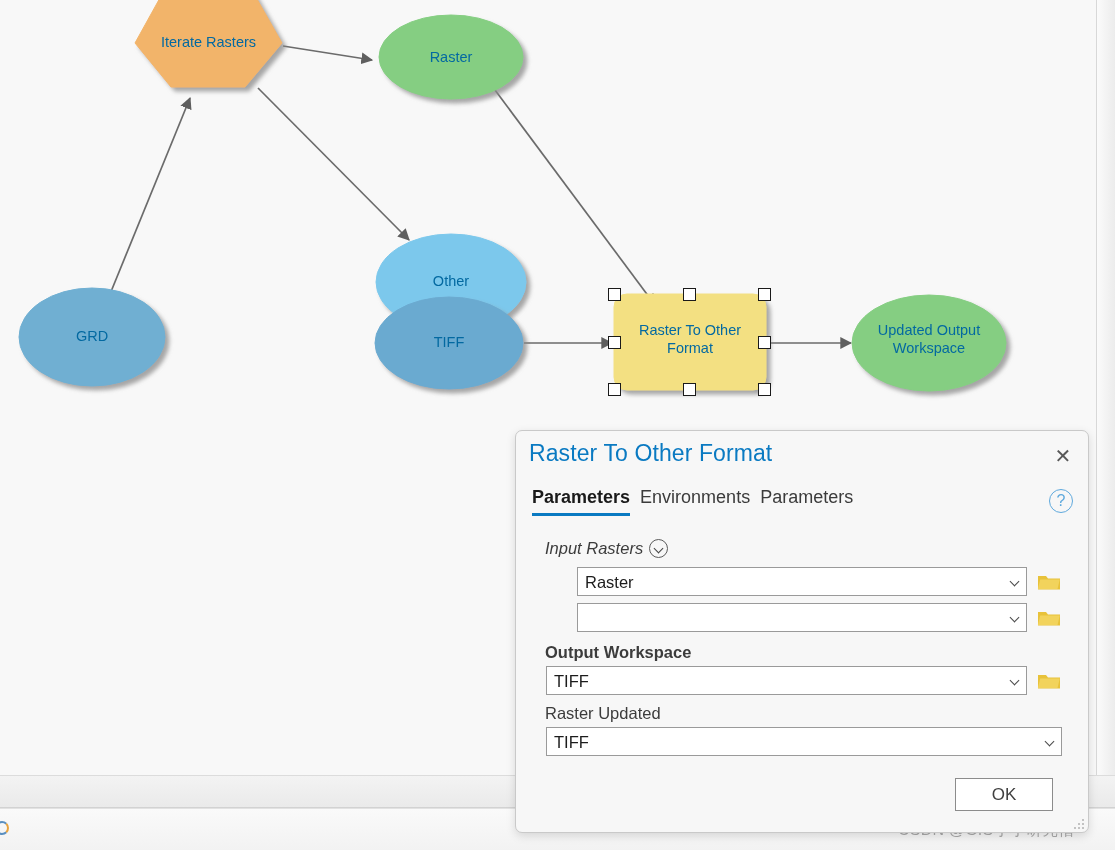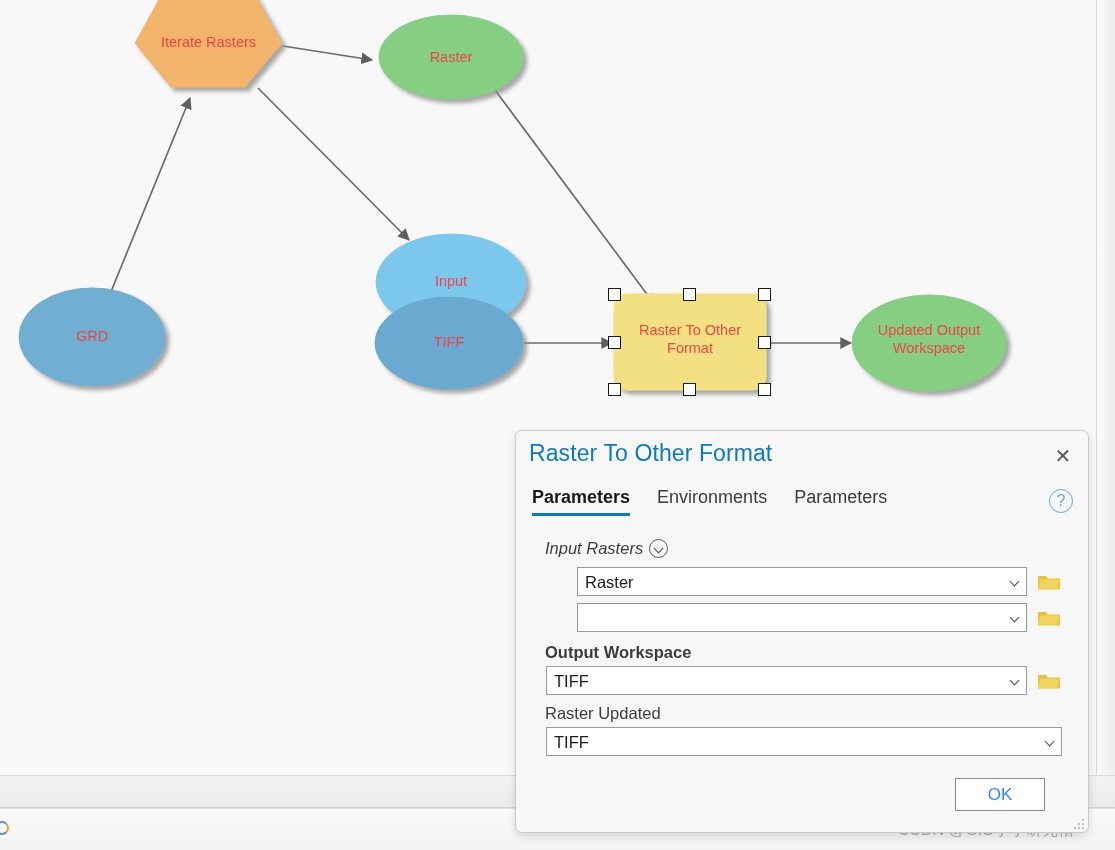--- a/index.html
+++ b/index.html
@@ -30,21 +30,21 @@
   #canvas-svg {
     position: absolute;
     left: 0; top: 0;
     width: 1096px;
     height: 775px;
   }
 
   .node-label {
     position: absolute;
     text-align: center;
-    color: #ef4444;
+    color: #0369a1;
     font-size: 14.5px;
     line-height: 18px;
     pointer-events: none;
     white-space: pre-line;
   }
 
   
   .handle {
     position: absolute;
     width: 13px; height: 13px;
@@ -122,21 +122,21 @@
     color: #585858;
     font-size: 20px;
     line-height: 26px;
     text-align: center;
     cursor: pointer;
   }
   .tabs {
     position: absolute;
     left: 16px; top: 56px;
     display: flex;
-    gap: 27px;
+    gap: 10px;
     align-items: flex-end;
   }
   .tab {
     font-size: 18px;
     color: #3b3b3b;
     padding-bottom: 5px;
     cursor: pointer;
     border-bottom: 3px solid transparent;
   }
   .tab.active {
@@ -205,25 +205,25 @@
   .folder-btn {
     position: absolute;
     width: 24px; height: 20px;
     cursor: pointer;
   }
   .folder-btn svg { display: block; }
 
   #ok-btn {
     position: absolute;
     left: 955px; top: 778px;
-    width: 90px; height: 33px;
+    width: 98px; height: 33px;
     background: #ffffff;
     border: 1px solid #8c8c8c;
     font-size: 17px;
-    color: #3b82f6;
+    color: #404040;
     line-height: 31px;
     text-align: center;
     cursor: pointer;
   }
 
   #resize-grip {
     position: absolute;
     right: 4px; bottom: 3px;
     width: 13px; height: 13px;
     opacity: .55;
@@ -277,21 +277,21 @@
       <ellipse cx="449" cy="343" rx="74" ry="46" fill="#6baad0" stroke="#6baad0" filter="url(#shadow)"></ellipse>
 
       <rect x="614" y="294" width="152" height="96" rx="13" ry="13" fill="#f3e082" stroke="#f3e082" filter="url(#shadow)"></rect>
 
       <ellipse cx="929" cy="343" rx="77" ry="48" fill="#85ce82" stroke="#85ce82" filter="url(#shadow)"></ellipse>
     </svg>
 
     <div class="node-label" style="left:135px; top:33px; width:147px;">Iterate Rasters</div>
     <div class="node-label" style="left:379px; top:48px; width:144px;">Raster</div>
     <div class="node-label" style="left:19px; top:327px; width:146px;">GRD</div>
-    <div class="node-label" style="left:376px; top:272px; width:150px;">Input</div>
+    <div class="node-label" style="left:376px; top:272px; width:150px;">Other</div>
     <div class="node-label" style="left:375px; top:333px; width:148px;">TIFF</div>
     <div class="node-label" style="left:617px; top:321px; width:146px;">Raster To Other
 Format</div>
     <div class="node-label" style="left:854px; top:321px; width:150px;">Updated Output
 Workspace</div>
 
     <div class="handle" style="left:608px; top:288px;"></div>
     <div class="handle" style="left:683px; top:288px;"></div>
     <div class="handle" style="left:758px; top:288px;"></div>
     <div class="handle" style="left:608px; top:336px;"></div>

